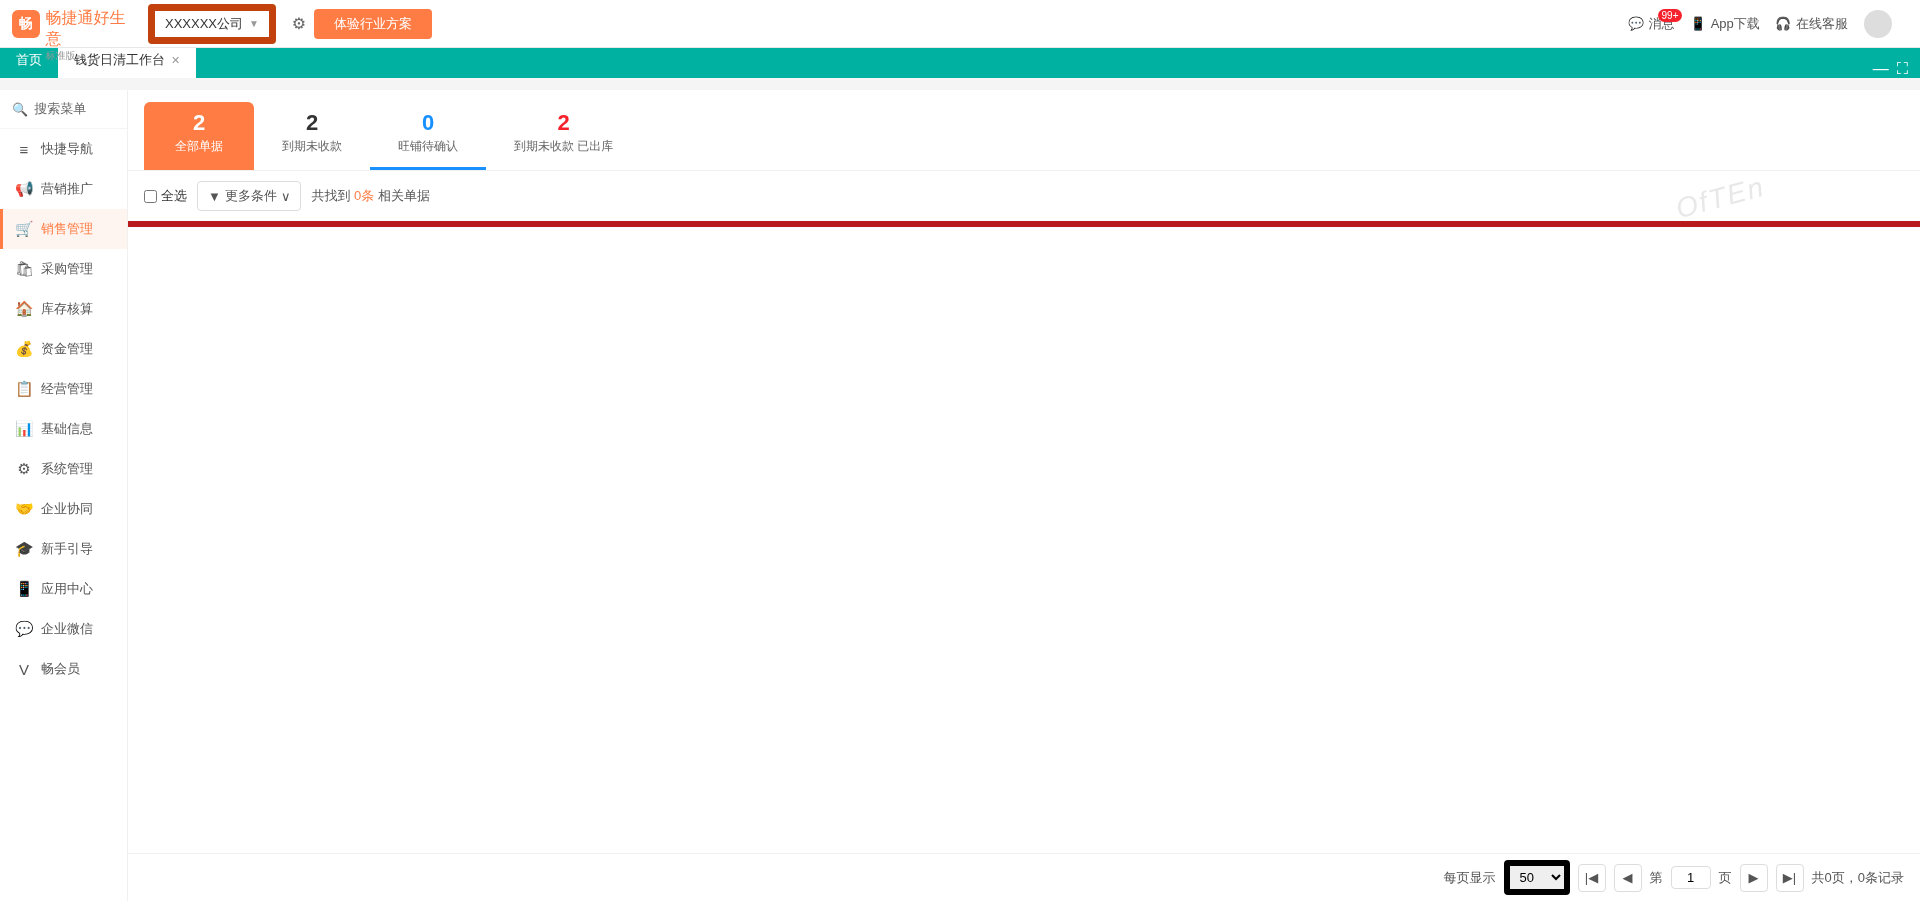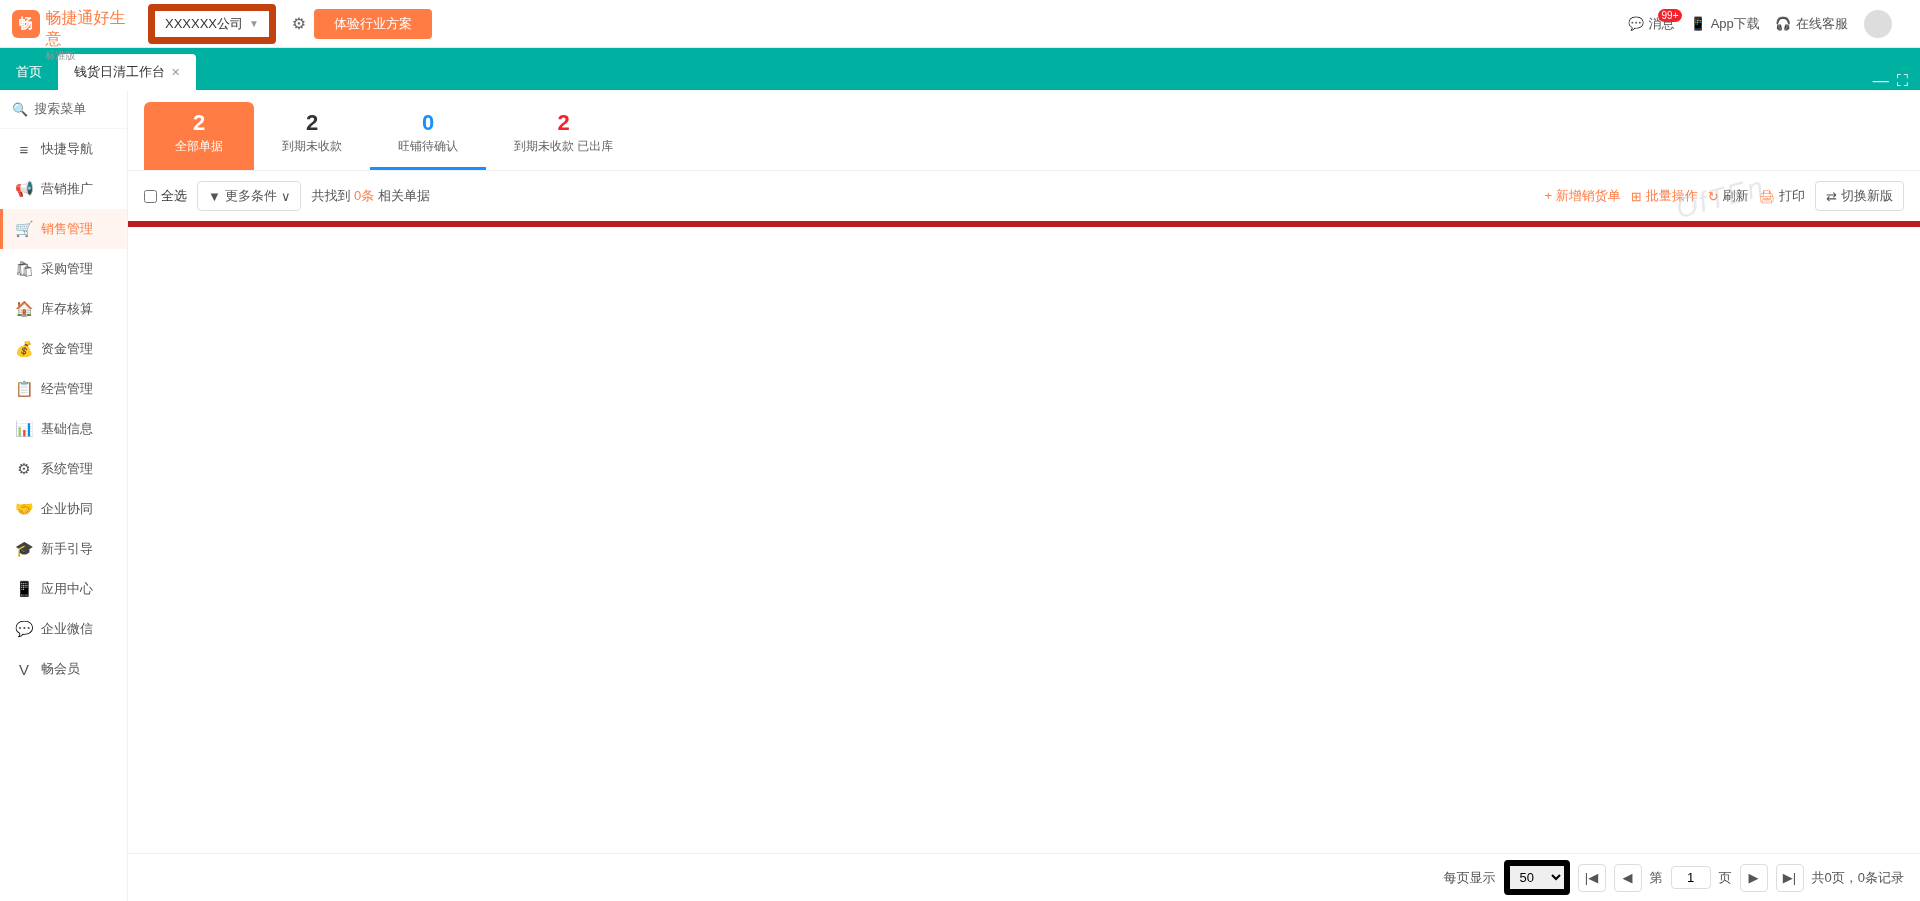--- a/index.html
+++ b/index.html
@@ -79,21 +79,21 @@
     }
     .avatar {
       width: 28px; height: 28px;
       background: #ddd;
       border-radius: 50%;
     }
     .avatar-name { color: #555; font-size: 13px; }
 
     
     .nav-tabs {
-      height: 42px;
+      height: 30px;
       background: #00b0a0;
       display: flex;
       align-items: flex-end;
       padding: 16px 0 0 0;
       position: fixed;
       top: 48px; left: 0; right: 0;
       z-index: 99;
     }
     .nav-tab {
       height: 36px;
@@ -448,39 +448,20 @@
         <span>▼</span>
         <span>更多条件</span>
         <span>∨</span>
       </div>
       <span class="found-text">
         <span>共找到</span>
         <span class="found-count">0条</span>
         <span>相关单据</span>
       </span>
 
-      <div class="toolbar-right">
-        <button class="new-btn">+ 新增销货单</button>
-        <div class="action-btn primary">
-          <span>⊞</span>
-          <span>批量操作</span>
-        </div>
-        <div class="action-btn">
-          <span style="color:#ff7d45;">↻</span>
-          <span>刷新</span>
-        </div>
-        <div class="action-btn">
-          <span style="color:#ff7d45;">🖨</span>
-          <span>打印</span>
-        </div>
-        <div class="switch-btn">
-          <span>⇄</span>
-          <span>切换新版</span>
-        </div>
-      </div>
     </div>
 
     <div class="table-area">
     </div>
 
     <div class="pagination-bar">
       <span>每页显示</span>
       <select class="page-size-select">
         <option>10</option>
         <option>20</option>

